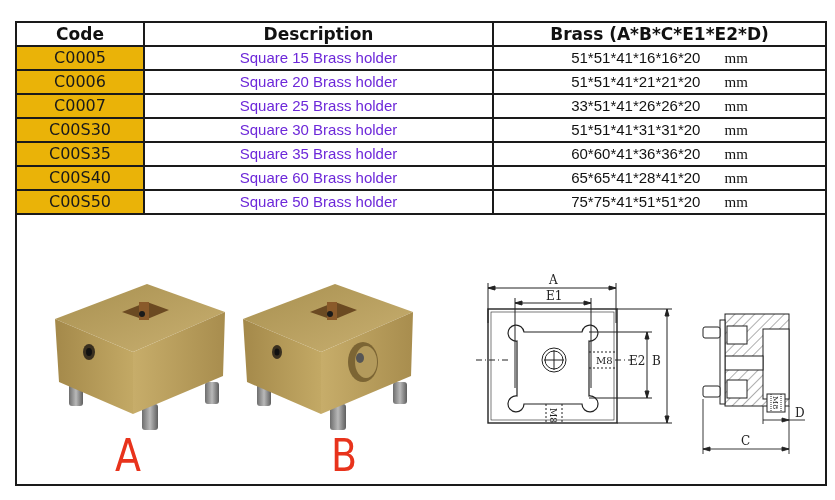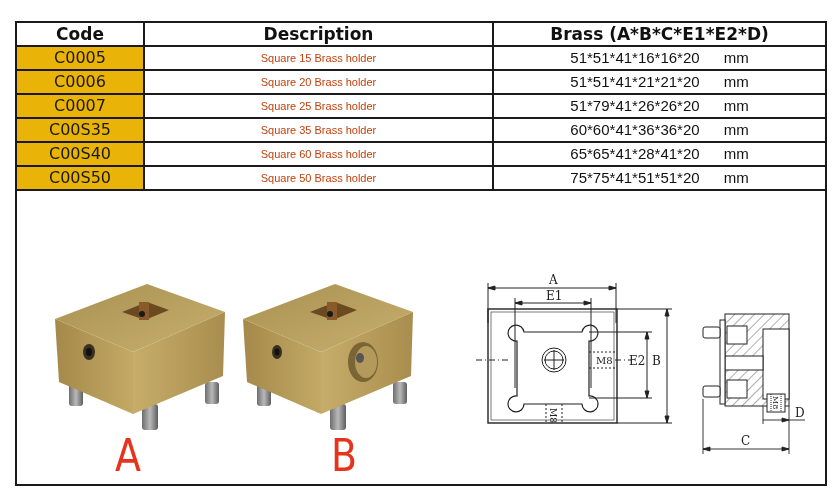--- a/index.html
+++ b/index.html
@@ -7,23 +7,23 @@
          font-family: "Liberation Sans", sans-serif; }
   .sheet { position: absolute; left: 15px; top: 21px; width: 812px; height: 465px;
            border: 2px solid #1a1a1a; box-sizing: border-box; padding-left: 24px; }
   table.spec { border-collapse: collapse; width: 812px; position: absolute; left: -2px; top: -2px; }
   table.spec th, table.spec td { border: 2px solid #1a1a1a; padding: 0; text-align: center;
            height: 22px; line-height: 22px; box-sizing: border-box; }
   table.spec th { font-family: "DejaVu Sans", sans-serif; font-weight: bold; font-size: 17px;
            color: #111; background: #fff; height: 24px; }
   td.code { background: #eab308; font-family: "DejaVu Sans", sans-serif; font-size: 16px;
            color: #1a1a1a; width: 128px; }
-  td.desc { font-size: 11px; color: #c2410c; width: 349px; }
+  td.desc { font-size: 15px; color: #6d28d9; width: 349px; }
   td.size { font-size: 15px; color: #111; }
-  td.size .unit { margin-left: 24px; }
+  td.size .unit { margin-left: 24px; font-family: Liberation Serif, serif; }
   .panel { position: absolute; left: 0; top: 231px; width: 808px; height: 230px; }
   .photo { position: absolute; }
   .label-letter { position: absolute; color: #e8331c; font-family: "DejaVu Sans", sans-serif;
            font-size: 38px; font-weight: normal; transform: scaleY(1.15); }
   svg text { font-family: "DejaVu Serif", serif; }
 </style>
 </head>
 <body>
 
 <div class="sheet">
@@ -42,21 +42,26 @@
         <td class="size"><span>51*51*41*16*16*20</span><span class="unit">mm</span></td>
       </tr>
       <tr>
         <td class="code">C0006</td>
         <td class="desc">Square 20 Brass holder</td>
         <td class="size"><span>51*51*41*21*21*20</span><span class="unit">mm</span></td>
       </tr>
       <tr>
         <td class="code">C0007</td>
         <td class="desc">Square 25 Brass holder</td>
-        <td class="size"><span>51*79*41*26*26*20</span><span class="unit">mm</span></td>
+        <td class="size"><span>33*51*41*26*26*20</span><span class="unit">mm</span></td>
+      </tr>
+      <tr>
+        <td class="code">C00S30</td>
+        <td class="desc">Square 30 Brass holder</td>
+        <td class="size"><span>51*51*41*31*31*20</span><span class="unit">mm</span></td>
       </tr>
       <tr>
         <td class="code">C00S35</td>
         <td class="desc">Square 35 Brass holder</td>
         <td class="size"><span>60*60*41*36*36*20</span><span class="unit">mm</span></td>
       </tr>
       <tr>
         <td class="code">C00S40</td>
         <td class="desc">Square 60 Brass holder</td>
         <td class="size"><span>65*65*41*28*41*20</span><span class="unit">mm</span></td>

